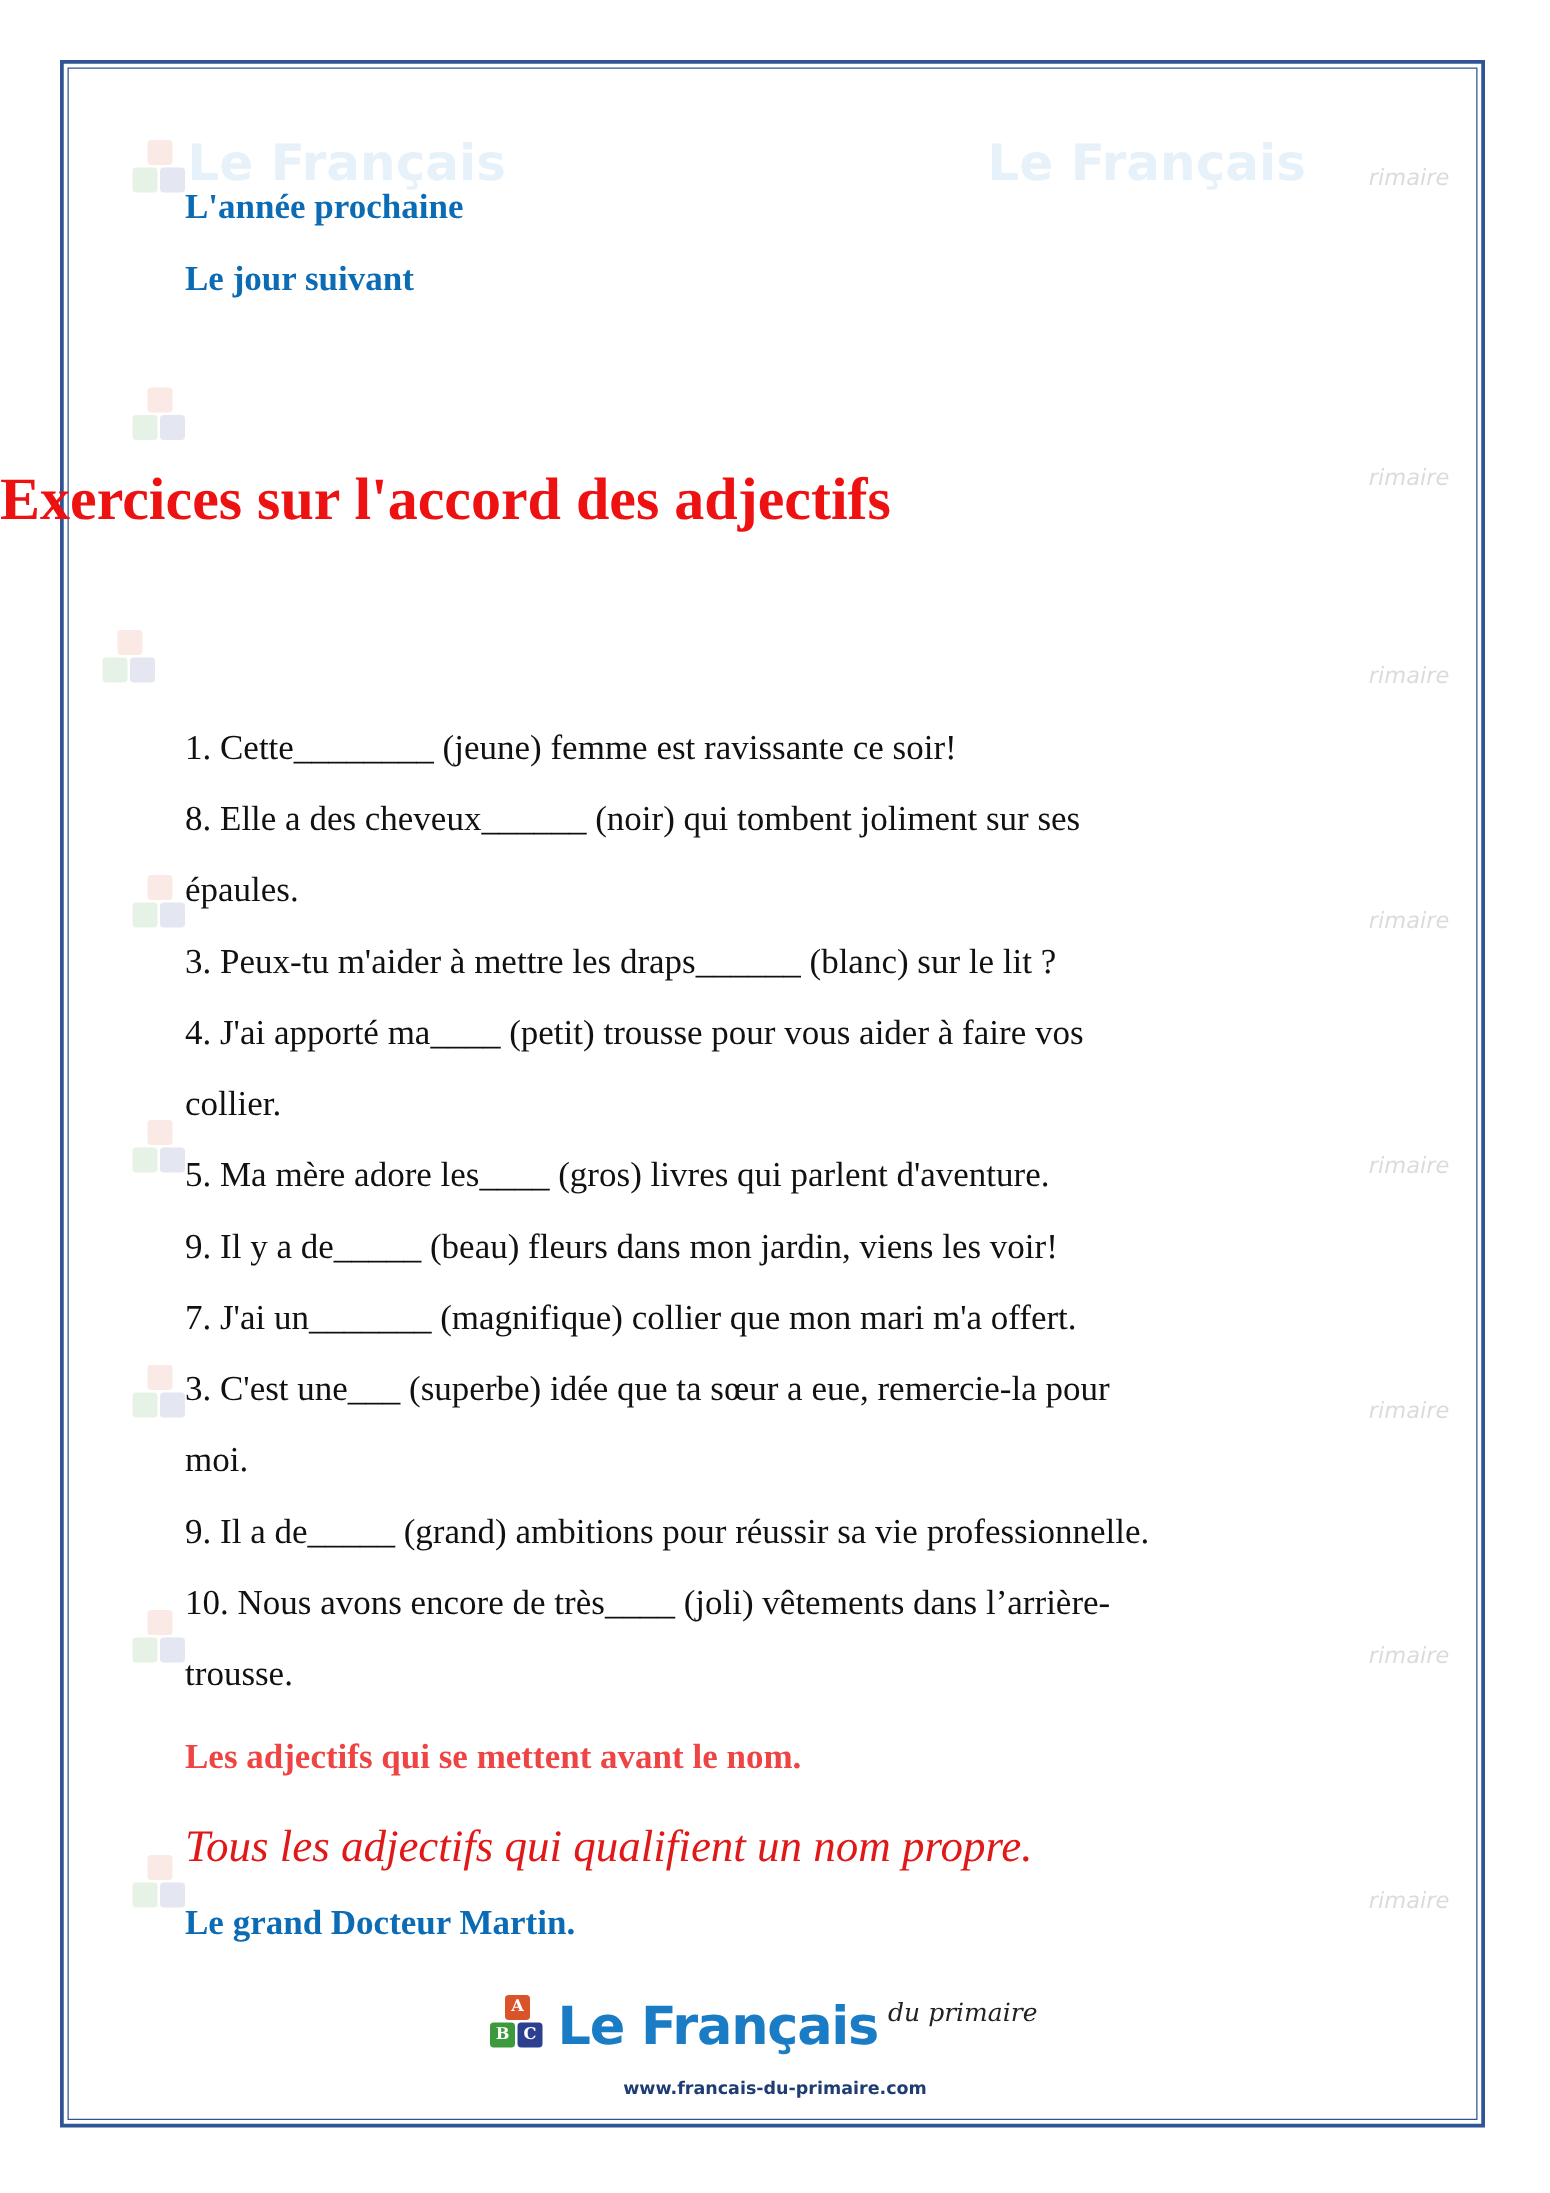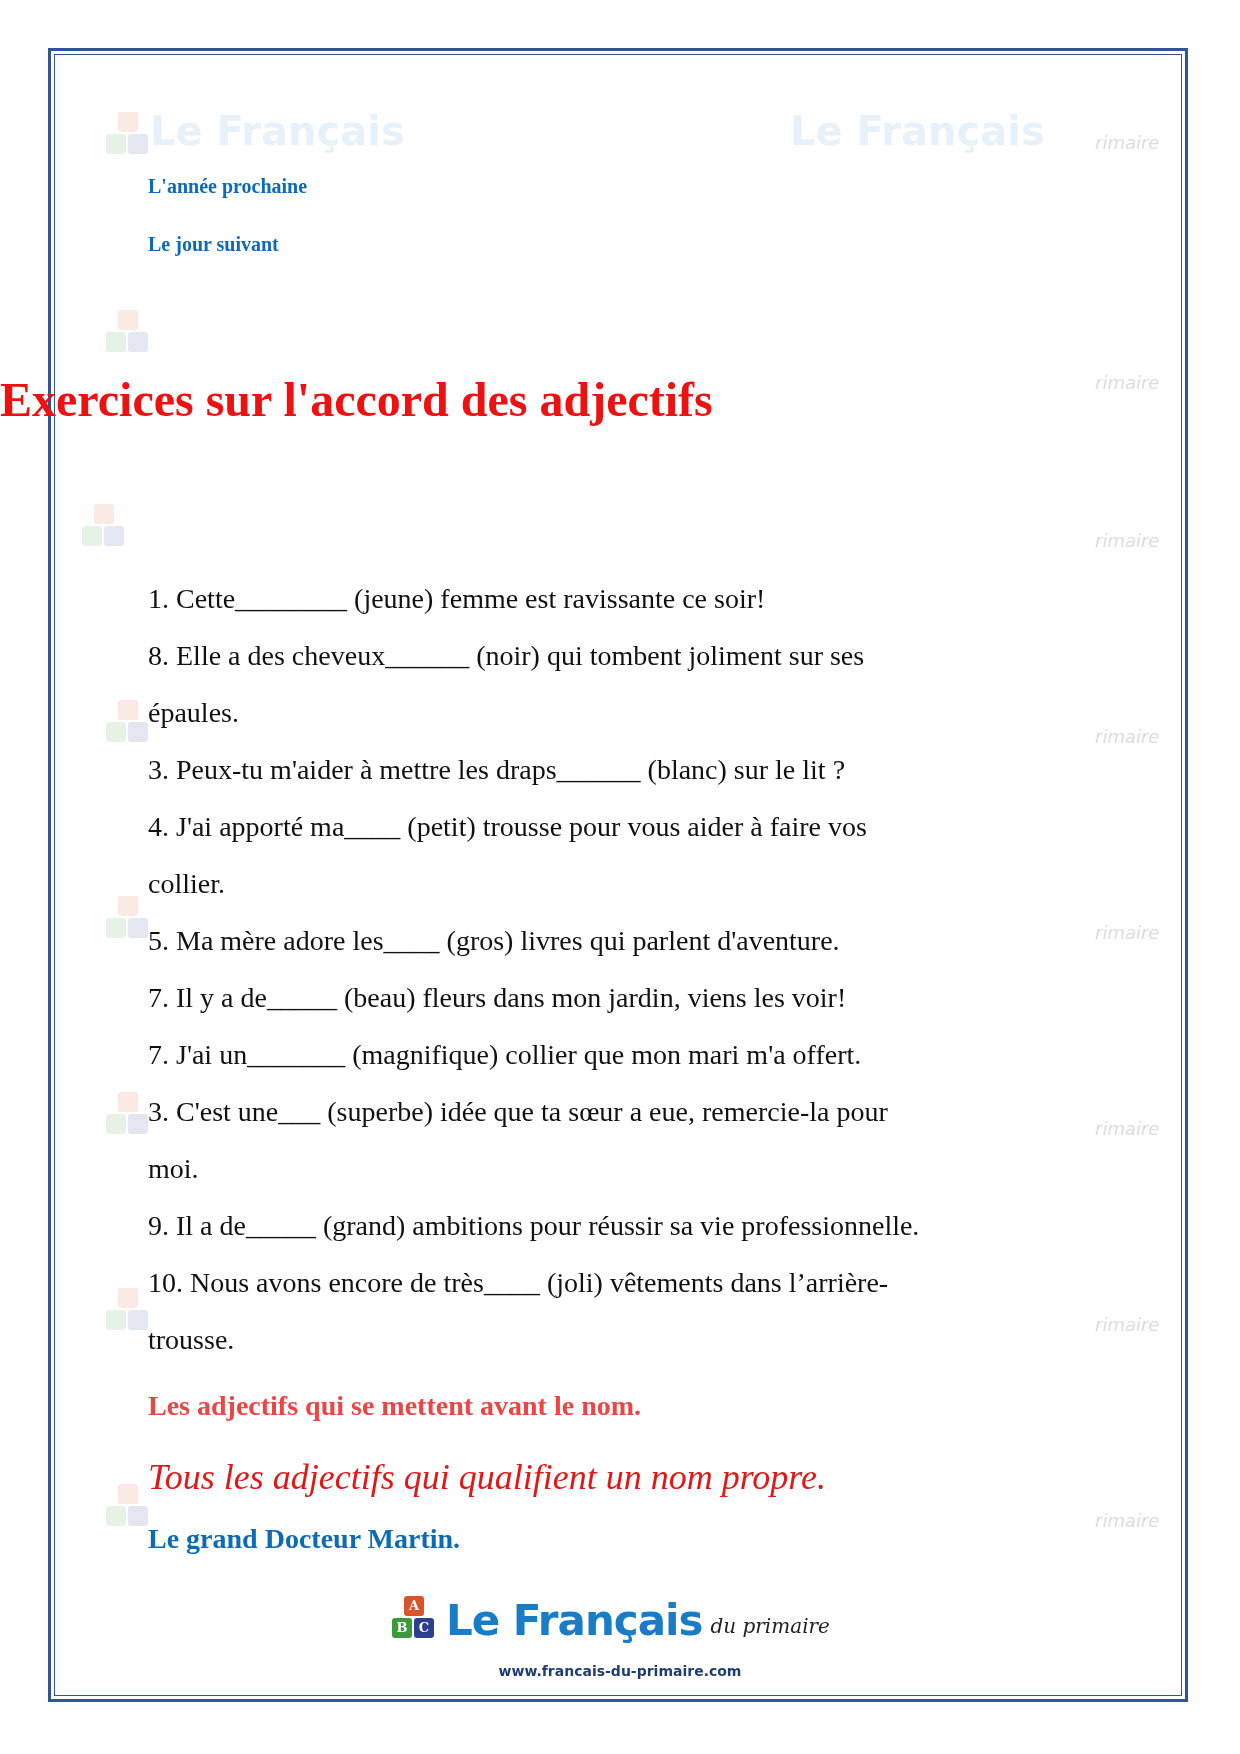--- a/index.html
+++ b/index.html
@@ -18,36 +18,36 @@
   .wm { position: absolute; opacity: 0.12; pointer-events: none; }
   .wm-text { position: absolute; font-family: "DejaVu Sans", sans-serif; font-weight: bold; color: #3a8fd6; font-size: 40px; opacity: 0.12; white-space: nowrap; }
   .wm-side { position: absolute; left: 1095px; font-family: "DejaVu Sans", sans-serif; color: #999; font-size: 18px; opacity: 0.35; font-style: italic; }
 
   .blocks { position: relative; display: inline-block; width: 48px; height: 46px; }
   .blk { position: absolute; width: 20px; height: 20px; border-radius: 3px; font-family: "DejaVu Serif", serif; font-weight: bold; font-size: 13px; color: #fff; text-align: center; line-height: 20px; }
   .blk-a { left: 14px; top: 0; background: #d9532b; }
   .blk-b { left: 2px; top: 22px; background: #3c9a3c; }
   .blk-c { left: 24px; top: 22px; background: #2d3f8f; }
 
-  .blue-bold { position: absolute; left: 148px; font-weight: bold; font-size: 20px; color: #0b6bb5; margin-top: 25px; }
+  .blue-bold { position: absolute; left: 148px; font-weight: bold; font-size: 28px; color: #0b6bb5; }
 
   .title {
     position: absolute; left: 0; right: 0; top: 372px; text-align: left;
     font-weight: bold; font-size: 48px; color: #ee1111;
   }
 
   .ex { position: absolute; left: 148px; font-size: 28px; color: #111; line-height: 1; white-space: nowrap; }
 
   .rule-bold { position: absolute; left: 148px; top: 1390px; font-weight: bold; font-size: 28px; color: #ef4444; }
   .rule-italic { position: absolute; left: 148px; top: 1456px; font-style: italic; font-size: 36px; color: #e01818; }
   .example-blue { position: absolute; left: 148px; top: 1523px; font-weight: bold; font-size: 28px; color: #0b6bb5; }
 
   .footer-logo { position: absolute; left: 390px; top: 1596px; display: flex; align-items: flex-end; }
   .logo-main { font-family: "DejaVu Sans", sans-serif; font-weight: bold; font-size: 42px; color: #1a7cc4; margin-left: 8px; letter-spacing: -1px; line-height: 1; }
-  .logo-sub { font-family: "DejaVu Serif", serif; font-style: italic; font-size: 20px; color: #222; margin-left: 8px; margin-bottom: 4px; }
+  .logo-sub { font-family: "DejaVu Serif", serif; font-style: italic; font-size: 20px; color: #222; margin-left: 8px; margin-bottom: 20px; }
   .footer-url { position: absolute; left: 0; right: 0; top: 1663px; text-align: center; font-family: "DejaVu Sans", sans-serif; font-weight: bold; font-size: 14px; color: #1f3d73; }
 </style>
 </head>
 <body>
 
 <div class="frame-outer"></div>
 <div class="frame-inner"></div>
 
 <div class="wm-text" style="left:150px; top:108px;">Le Français</div>
 <div class="wm-text" style="left:790px; top:108px;">Le Français</div>
@@ -74,21 +74,21 @@
 
 <div class="title">Exercices sur l'accord des adjectifs</div>
 
 <div class="ex" style="top:585px;">1. Cette________ (jeune) femme est ravissante ce soir!</div>
 <div class="ex" style="top:642px;">8. Elle a des cheveux______ (noir) qui tombent joliment sur ses</div>
 <div class="ex" style="top:699px;">épaules.</div>
 <div class="ex" style="top:756px;">3. Peux-tu m'aider à mettre les draps______ (blanc) sur le lit ?</div>
 <div class="ex" style="top:813px;">4. J'ai apporté ma____ (petit) trousse pour vous aider à faire vos</div>
 <div class="ex" style="top:870px;">collier.</div>
 <div class="ex" style="top:927px;">5. Ma mère adore les____ (gros) livres qui parlent d'aventure.</div>
-<div class="ex" style="top:984px;">7. Il y a de_____ (beau) fleurs dans mon jardin, viens les voir!</div>
+<div class="ex" style="top:984px;">9. Il y a de_____ (beau) fleurs dans mon jardin, viens les voir!</div>
 <div class="ex" style="top:1041px;">7. J'ai un_______ (magnifique) collier que mon mari m'a offert.</div>
 <div class="ex" style="top:1098px;">3. C'est une___ (superbe) idée que ta sœur a eue, remercie-la pour</div>
 <div class="ex" style="top:1155px;">moi.</div>
 <div class="ex" style="top:1212px;">9. Il a de_____ (grand) ambitions pour réussir sa vie professionnelle.</div>
 <div class="ex" style="top:1269px;">10. Nous avons encore de très____ (joli) vêtements dans l’arrière-</div>
 <div class="ex" style="top:1326px;">trousse.</div>
 
 <div class="rule-bold">Les adjectifs qui se mettent avant le nom.</div>
 <div class="rule-italic">Tous les adjectifs qui qualifient un nom propre.</div>
 <div class="example-blue">Le grand Docteur Martin.</div>

